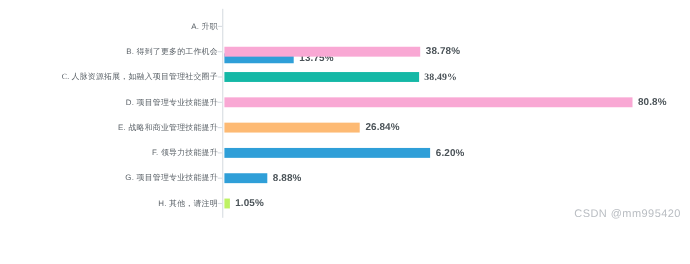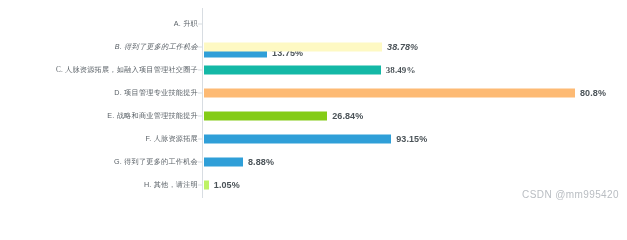--- a/index.html
+++ b/index.html
@@ -122,72 +122,72 @@
     <div class="bar-row" style="top:12px;">
       <div class="cat-label">A. 升职</div>
       <div class="tick"></div>
       <div class="bar-track">
         <div class="bar" style="width: 63.1px; background: rgb(47, 159, 216); margin-top: 29px;">
           <span class="bar-value">13.75%</span>
         </div>
       </div>
     </div>
 
-    <div class="bar-row" style="top:35px;font-style:italic;">
+    <div class="bar-row" style="top:35px;">
       <div class="cat-label">B. 得到了更多的工作机会</div>
       <div class="tick"></div>
       <div class="bar-track">
-        <div class="bar" style="width: 178.1px; background: #fef9c3;">
+        <div class="bar" style="width: 178.1px; background: #f9a8d4;">
           <span class="bar-value">38.78%</span>
         </div>
       </div>
     </div>
 
     <div class="bar-row" style="top:58px;font-family:Liberation Serif, serif;">
       <div class="cat-label">C. 人脉资源拓展，如融入项目管理社交圈子</div>
       <div class="tick"></div>
       <div class="bar-track">
         <div class="bar" style="width: 176.7px; background: #14b8a6;">
           <span class="bar-value">38.49%</span>
         </div>
       </div>
     </div>
 
     <div class="bar-row" style="top:81px;">
       <div class="cat-label">D. 项目管理专业技能提升</div>
       <div class="tick"></div>
       <div class="bar-track">
-        <div class="bar" style="width: 371px; background: #fdba74;">
+        <div class="bar" style="width: 371px; background: #f9a8d4;">
           <span class="bar-value">80.8%</span>
         </div>
       </div>
     </div>
 
     <div class="bar-row" style="top:104px;">
       <div class="cat-label">E. 战略和商业管理技能提升</div>
       <div class="tick"></div>
       <div class="bar-track">
-        <div class="bar" style="width: 123.2px; background: #84cc16;">
+        <div class="bar" style="width: 123.2px; background: #fdba74;">
           <span class="bar-value">26.84%</span>
         </div>
       </div>
     </div>
 
     <div class="bar-row" style="top:127px;">
-      <div class="cat-label">F. 人脉资源拓展</div>
+      <div class="cat-label">F. 领导力技能提升</div>
       <div class="tick"></div>
       <div class="bar-track">
         <div class="bar" style="width: 187.2px; background: rgb(47, 159, 216);">
-          <span class="bar-value">93.15%</span>
+          <span class="bar-value">6.20%</span>
         </div>
       </div>
     </div>
 
     <div class="bar-row" style="top:150px;">
-      <div class="cat-label">G. 得到了更多的工作机会</div>
+      <div class="cat-label">G. 项目管理专业技能提升</div>
       <div class="tick"></div>
       <div class="bar-track">
         <div class="bar" style="width: 39px; background: rgb(47, 159, 216);">
           <span class="bar-value">8.88%</span>
         </div>
       </div>
     </div>
 
     <div class="bar-row" style="top:173px;">
       <div class="cat-label">H. 其他，请注明</div>

